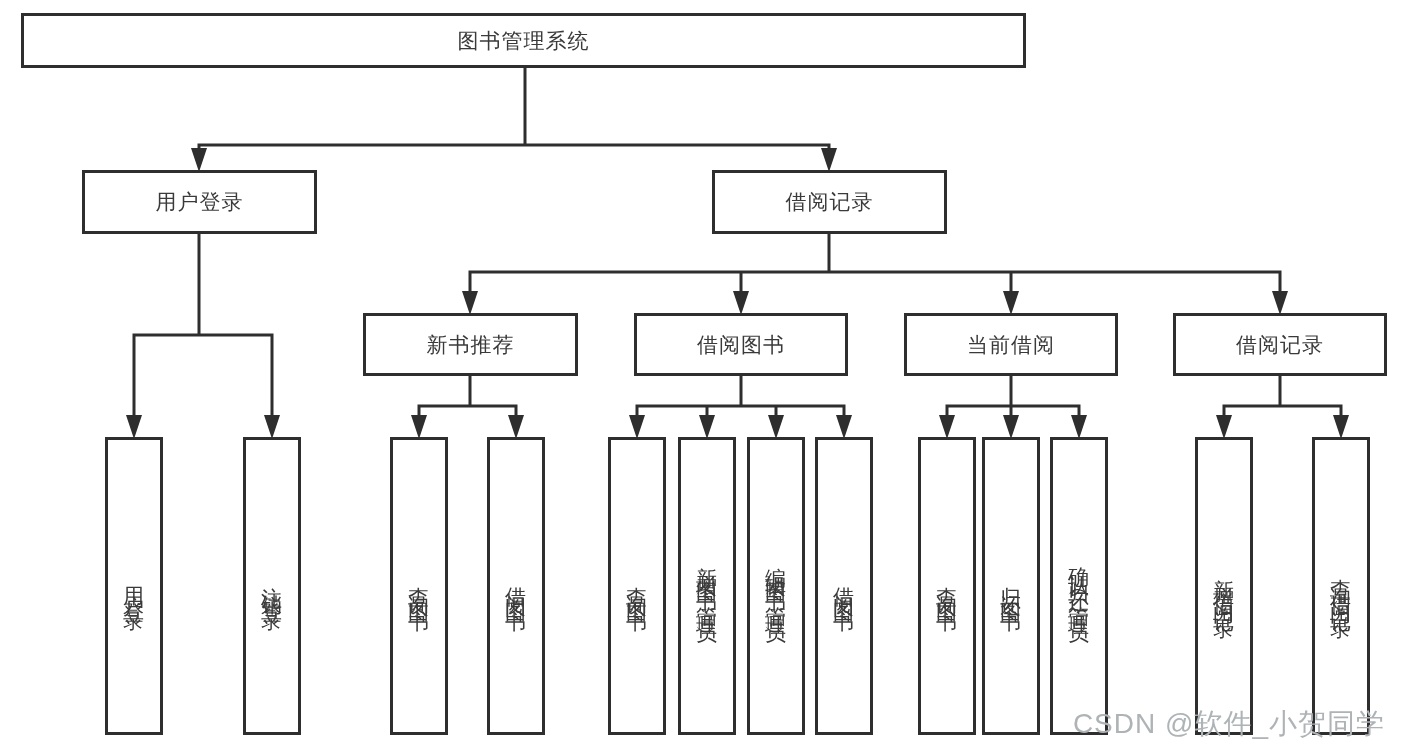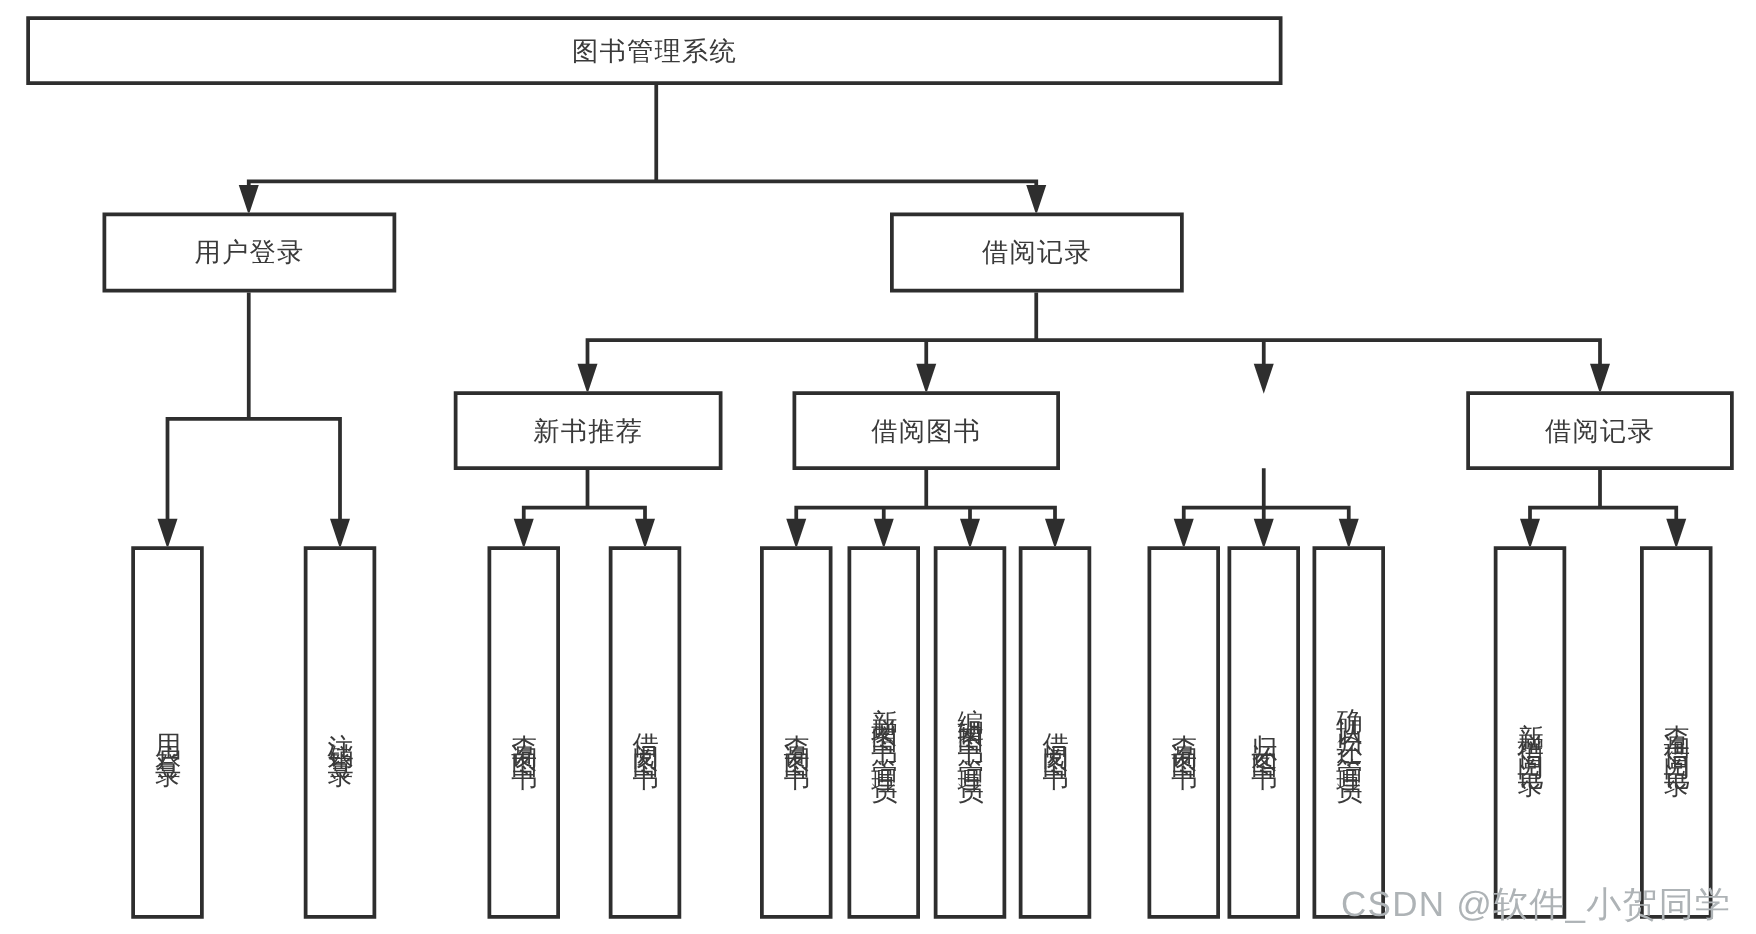--- a/index.html
+++ b/index.html
@@ -126,20 +126,23 @@
   <div class="box" style="left:712px;top:170px;width:235px;height:64px;">
     <span>借阅记录</span>
   </div>
 
   <div class="box" style="left:363px;top:313px;width:215px;height:63px;">
     <span>新书推荐</span>
   </div>
   <div class="box" style="left:634px;top:313px;width:214px;height:63px;">
     <span>借阅图书</span>
   </div>
+  <div class="box" style="left:904px;top:313px;width:214px;height:63px;">
+    <span>当前借阅</span>
+  </div>
   <div class="box" style="left:1173px;top:313px;width:214px;height:63px;">
     <span>借阅记录</span>
   </div>
 
   <div class="vbox" style="left:105px;top:437px;width:58px;height:298px;">
     <span class="vlabel">用户登录</span>
   </div>
   <div class="vbox" style="left:243px;top:437px;width:58px;height:298px;">
     <span class="vlabel">注销登录</span>
   </div>

